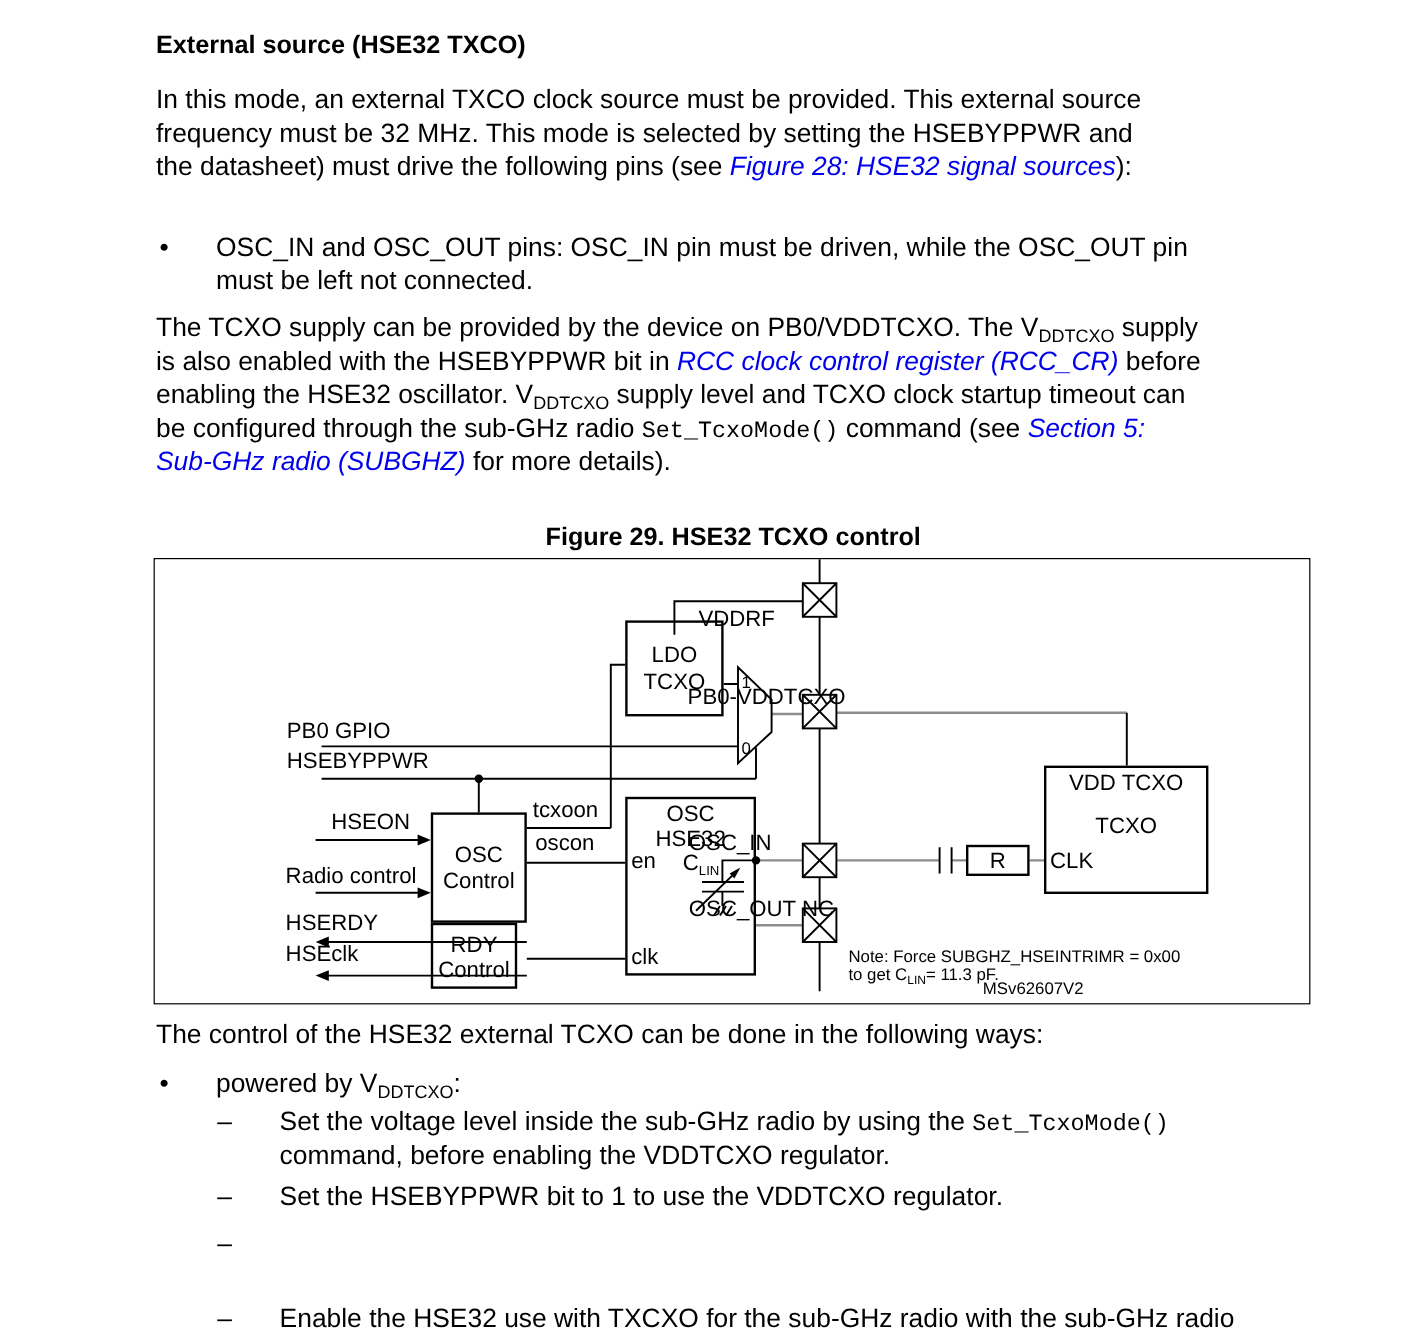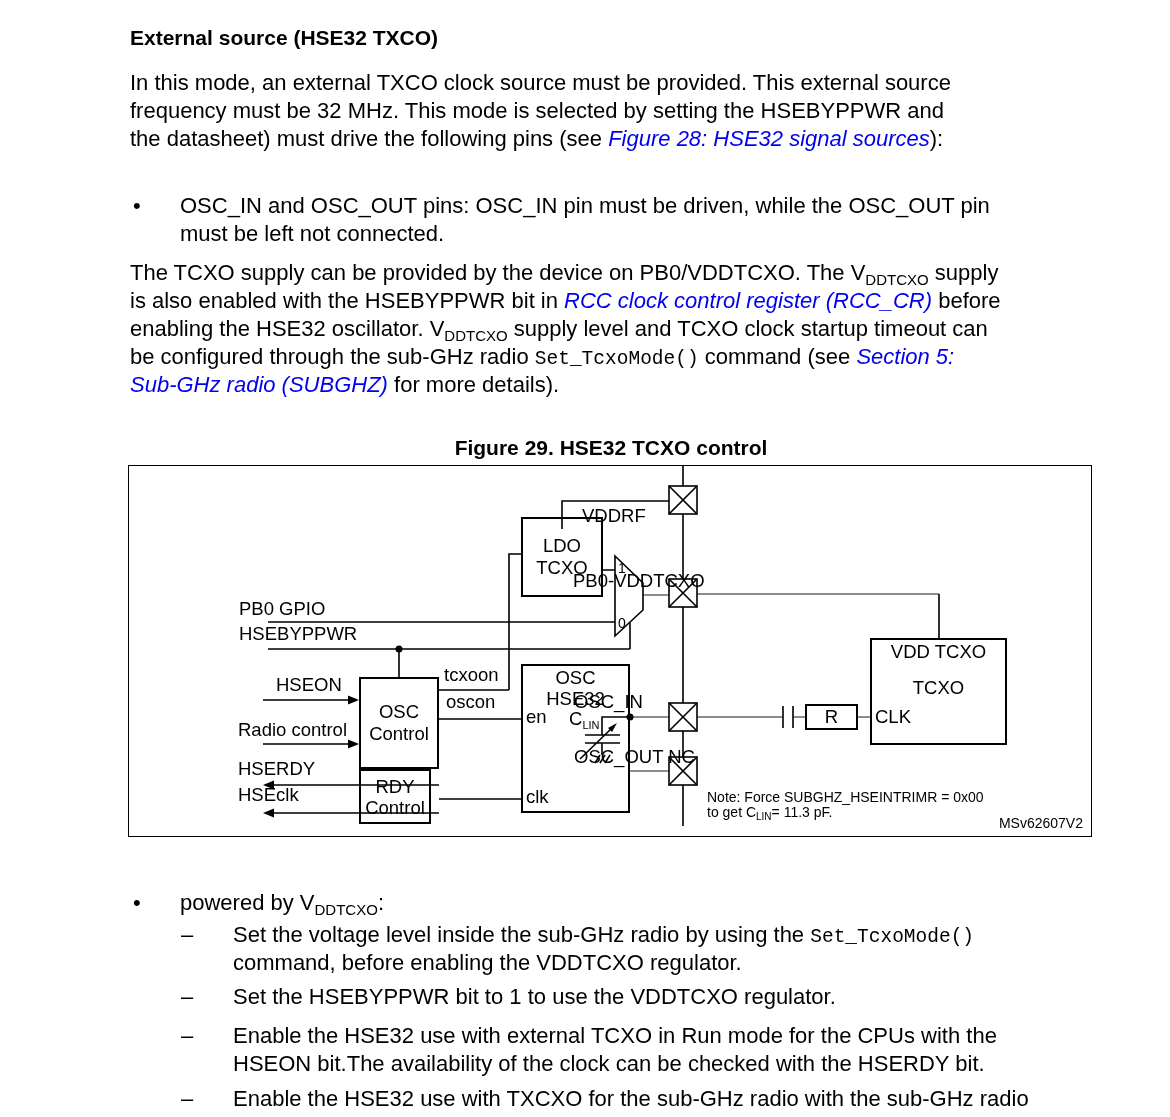--- a/index.html
+++ b/index.html
@@ -31,21 +31,21 @@
   .fig-frame svg{position:absolute;left:0;top:0;overflow:visible;}
   .dlabel{position:absolute;font-size:18.5px;line-height:20px;white-space:nowrap;}
   .dlabel .seg-sub{font-size:11px;vertical-align:-4px;}
   .dsmall{position:absolute;font-size:14px;line-height:15px;white-space:nowrap;}
   .dbox{position:absolute;border:2px solid #000;box-sizing:border-box;background:transparent;
         display:flex;flex-direction:column;align-items:center;justify-content:center;
         font-size:18.5px;line-height:22px;text-align:center;}
   .dbox.toptext{justify-content:flex-start;line-height:21px;padding-top:1px;}
   .note-line{height:15px;line-height:15px;white-space:nowrap;font-size:14px;}
   .note-line .seg-sub{font-size:10px;vertical-align:-3px;}
-  .watermark{position:absolute;left:690px;top:349px;width:264px;text-align:right;
+  .watermark{position:absolute;left:690px;top:349px;width:264px;text-align:left;
              font-size:14px;white-space:nowrap;}
   .w{stroke:var(--wire);stroke-width:1.6;fill:none;}
   .g{stroke:var(--wire-gray);stroke-width:2;fill:none;}
   .shape{stroke:var(--wire);stroke-width:1.6;fill:#fff;}
   .blk{fill:#000;stroke:none;}
 </style>
 </head>
 <body>
 
 <div id="page">
@@ -178,20 +178,23 @@
     <div class="dsmall" style="left:489px;top:95px;">1</div>
     <div class="dsmall" style="left:489px;top:150px;">0</div>
 
     <div style="position:absolute;left:578px;top:324px;">
         <div class="note-line"><span class="seg">Note: Force SUBGHZ_HSEINTRIMR = 0x00</span></div>
         <div class="note-line"><span class="seg">to get C</span><span class="seg seg-sub">LIN</span><span class="seg">= 11.3 pF.</span></div>
       </div>
     <div class="watermark">MSv62607V2</div>
   </div>
 
+  <div class="tblock" style="top:848px;">
+      <div class="line"><span class="seg">The control of the HSE32 external TCXO can be done in the following ways:</span></div>
+    </div>
 
   <div class="li lvl1" style="top:889px;">
     <span class="marker">•</span>
     <div class="content">
         <div class="line"><span class="seg">powered by V</span><span class="seg seg-sub">DDTCXO</span><span class="seg">:</span></div>
       </div>
   </div>
 
   <div class="li lvl2" style="top:921px;">
     <span class="marker">–</span>
@@ -201,24 +204,20 @@
       </div>
   </div>
   <div class="li lvl2" style="top:983px;">
     <span class="marker">–</span>
     <div class="content">
         <div class="line"><span class="seg">Set the HSEBYPPWR bit to 1 to use the VDDTCXO regulator.</span></div>
       </div>
   </div>
   <div class="li lvl2" style="top:1022px;">
     <span class="marker">–</span>
-    <div class="content">
-        <div class="line"><span class="seg">Enable the HSE32 use with external TCXO in Run mode for the CPUs with the</span></div>
-        <div class="line"><span class="seg">HSEON bit.The availability of the clock can be checked with the HSERDY bit.</span></div>
-      </div>
   </div>
   <div class="li lvl2" style="top:1085px;">
     <span class="marker">–</span>
     <div class="content">
         <div class="line"><span class="seg">Enable the HSE32 use with TXCXO for the sub-GHz radio with the sub-GHz radio</span></div>
       </div>
   </div>
 
 </div>
 

